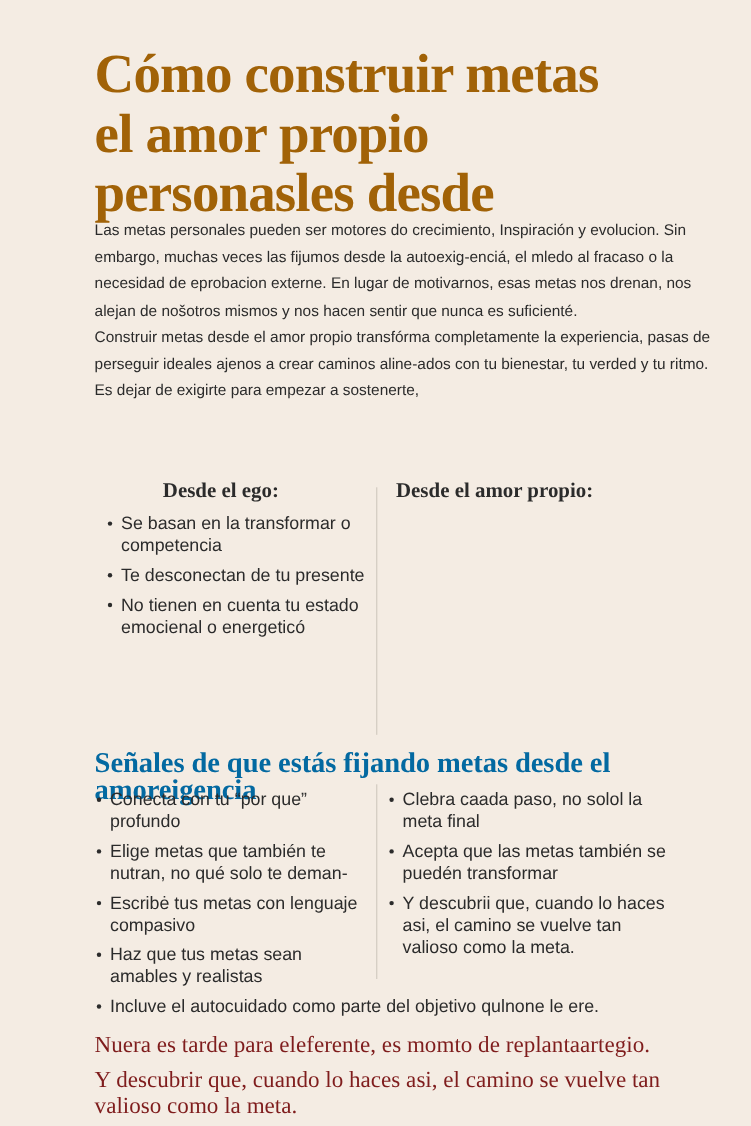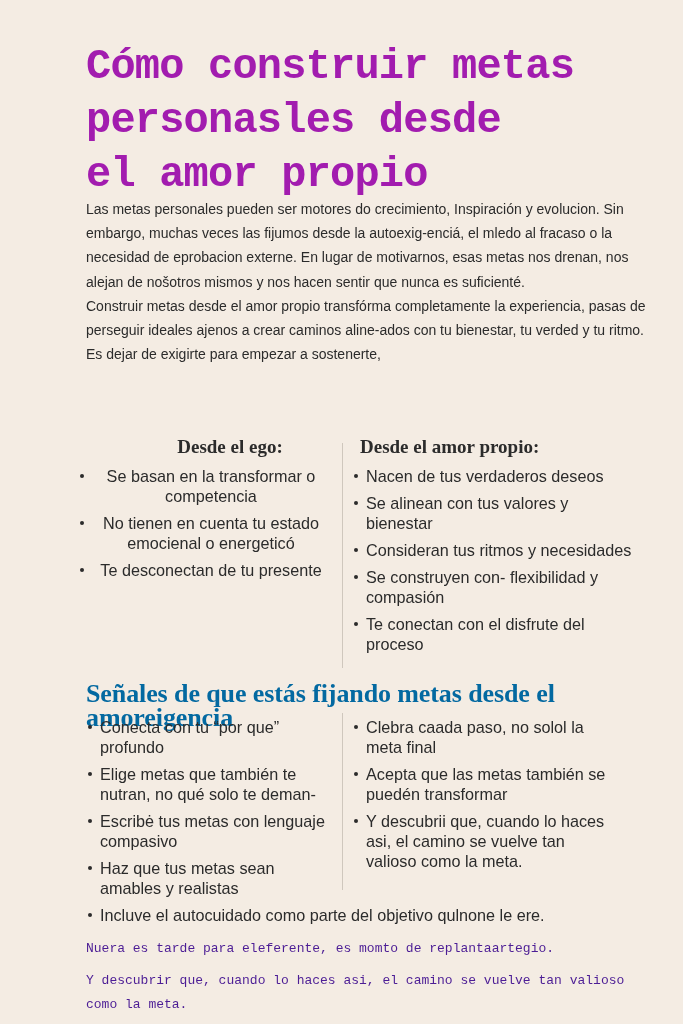--- a/index.html
+++ b/index.html
@@ -4,25 +4,25 @@
 <style>
   html, body { margin: 0; padding: 0; }
   body {
     width: 683px; height: 1024px; overflow: hidden;
     background: #f4ece3;
     color: #2a2a2a;
   }
   .page { position: relative; width: 683px; height: 1024px; }
   .title {
     position: absolute; left: 86px; top: 40px; width: 560px;
-    font-family: Liberation Mono, monospace;
+    font-family: Liberation Serif, serif;
     font-weight: bold;
-    font-size: 42px; line-height: 54px;
+    font-size: 50px; line-height: 54px;
     letter-spacing: -0.8px;
-    color: #a21caf;
+    color: #a16207;
     margin: 0;
   }
   .intro {
     position: absolute; left: 86px; top: 197px; width: 560px;
     font-family: "Liberation Sans", sans-serif;
     font-size: 14px; line-height: 24.2px;
     color: #2b2b2b;
   }
   .intro p { margin: 0; }
   .col-head {
@@ -44,60 +44,53 @@
     position: absolute; width: 1px; background: #cfc7bd;
   }
   .section-head {
     position: absolute; left: 86px; top: 682px; width: 560px;
     font-family: "Liberation Serif", serif; font-weight: bold;
     font-size: 26px; line-height: 24px; color: #0369a1; margin: 0;
     letter-spacing: -0.1px;
   }
   .closing {
     position: absolute; left: 86px; width: 560px;
-    font-family: Liberation Mono, monospace;
-    font-size: 13px; line-height: 24px; color: #4c1d95; margin: 0;
+    font-family: Liberation Serif, serif;
+    font-size: 21px; line-height: 24px; color: #7f1d1d; margin: 0;
   }
 </style>
 </head>
 <body>
 
 <div class="page">
 
   <h1 class="title">
     <span style="display:block">Cómo construir metas</span>
+    <span style="display:block">el amor propio</span>
     <span style="display:block">personasles desde</span>
-    <span style="display:block">el amor propio</span>
   </h1>
 
   <div class="intro">
     <p>Las metas personales pueden ser motores do crecimiento, Inspiración y evolucion. Sin embargo, muchas veces las fijumos desde la autoexig-enciá, el mledo al fracaso o la necesidad de eprobacion externe. En lugar de motivarnos, esas metas nos drenan, nos alejan de nošotros mismos y nos hacen sentir que nunca es suficienté.</p>
     <p>Construir metas desde el amor propio transfórma completamente la experiencia, pasas de perseguir ideales ajenos a crear caminos aline-ados con tu bienestar, tu verded y tu ritmo. Es dejar de exigirte para empezar a sostenerte,</p>
   </div>
 
-  <div style="position:absolute; left:78px; top:435px; width:252px;text-align:center;">
+  <div style="position:absolute; left:96px; top:435px; width:252px;">
     <h3 class="col-head" style="padding-left:52px; margin-bottom:7px;">Desde el ego:</h3>
     <ul class="list">
       <li>Se basan en la transformar o competencia</li>
+      <li>Te desconectan de tu presente</li>
       <li>No tienen en cuenta tu estado emocienal o energeticó</li>
-      <li>Te desconectan de tu presente</li>
     </ul>
   </div>
 
   <div class="divider" style="left:342px; top:443px; height:225px;"></div>
 
   <div style="position:absolute; left:352px; top:435px; width:280px;">
     <h3 class="col-head" style="padding-left:8px; margin-bottom:7px;">Desde el amor propio:</h3>
-    <ul class="list">
-      <li>Nacen de tus verdaderos deseos</li>
-      <li>Se alinean con tus valores y bienestar</li>
-      <li>Consideran tus ritmos y necesidades</li>
-      <li>Se construyen con- flexibilidad y compasión</li>
-      <li>Te conectan con el disfrute del proceso</li>
-    </ul>
   </div>
 
   <h2 class="section-head">Señales de que estás fijando metas desde el amoreigencia</h2>
 
   <div style="position:absolute; left:86px; top:717px; width:252px;">
     <ul class="list">
       <li>Conecta con tu “por que” profundo</li>
       <li>Elige metas que también te nutran, no qué solo te deman-</li>
       <li>Escribė tus metas con lenguaje compasivo</li>
       <li>Haz que tus metas sean amables y realistas</li>

